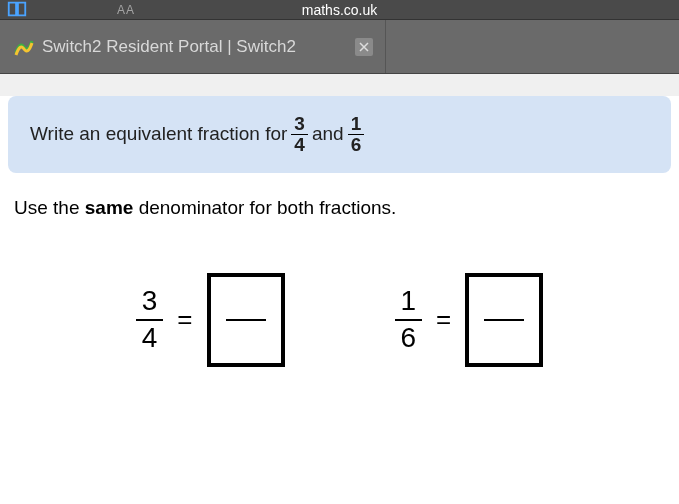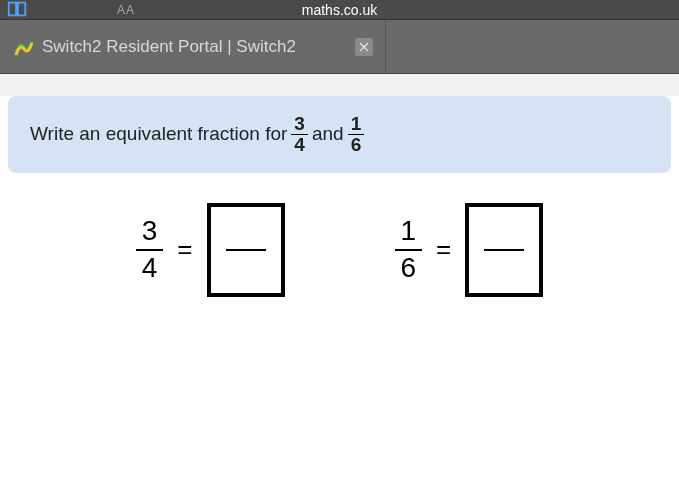--- a/index.html
+++ b/index.html
@@ -204,20 +204,23 @@
         <span class="num-bot">4</span>
       </span>
       <span> and </span>
       <span class="frac-inline">
         <span class="num-top">1</span>
         <span class="num-bot">6</span>
       </span>
     </div>
   </div>
 
+  <div class="instruction">
+    <span>Use the </span><b>same</b><span> denominator for both fractions.</span>
+  </div>
 
   <div class="work-area">
     <div class="eq-group">
       <div class="big-frac">
         <span class="top">3</span>
         <span class="bot">4</span>
       </div>
       <span class="equals">=</span>
       <div class="answer-box">
         <div class="divider"></div>

